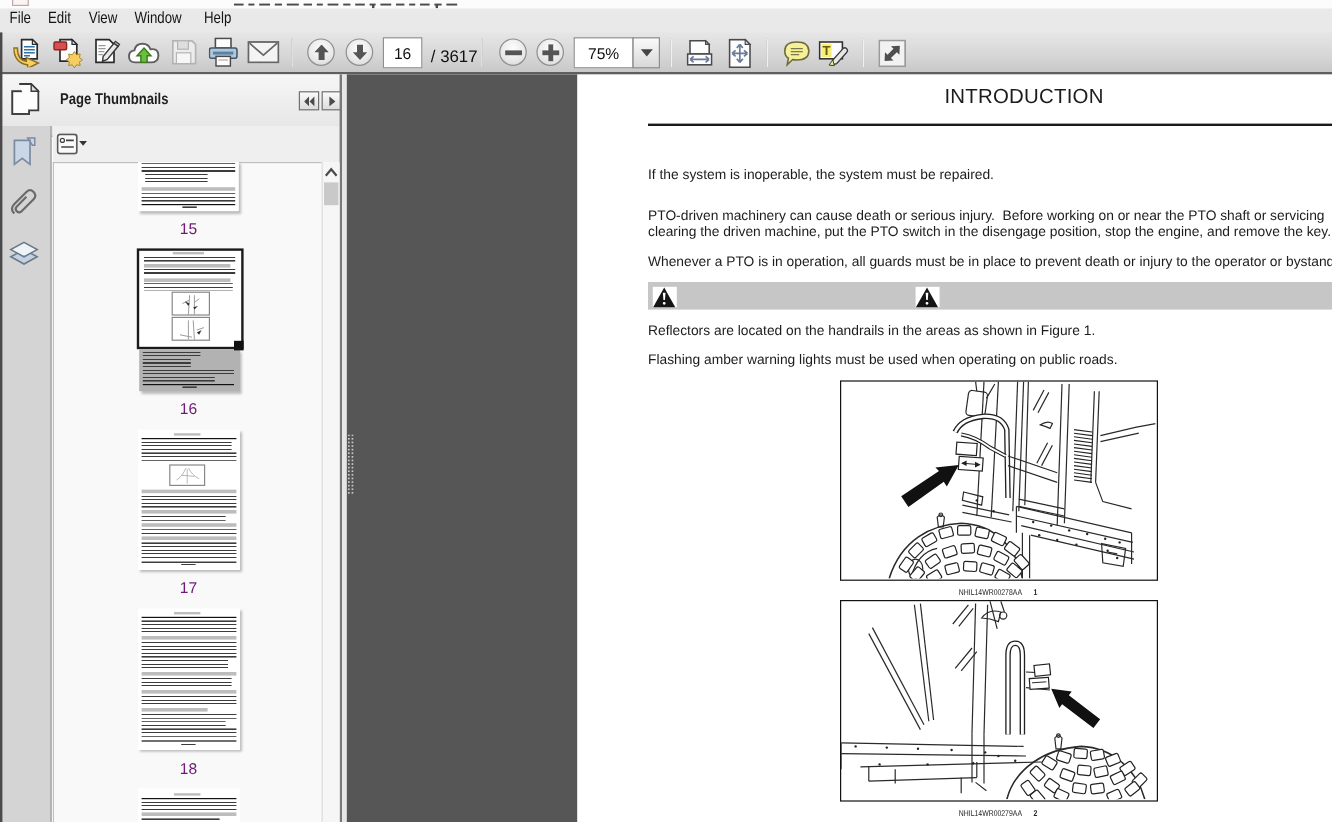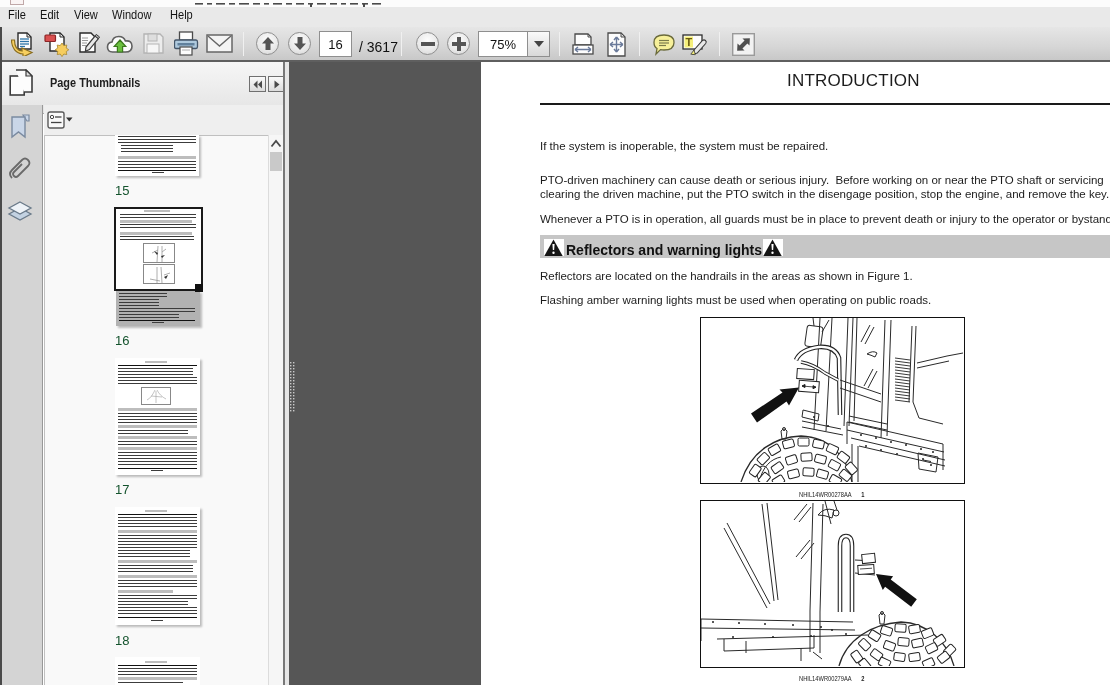--- a/index.html
+++ b/index.html
@@ -20,21 +20,21 @@
   
   #panelheader { left:0; top:62px; width:285px; height:52px;
      background:linear-gradient(#f6f6f6,#e4e4e4); border-bottom:1px solid #a8a8a8; }
   #iconstrip { left:0; top:105px; width:43px; height:580px; background:#d4d4d4; border-right:1px solid #989898; }
   #optrow { left:44px; top:105px; width:241px; height:30px; background:#efefef; }
   #thumbarea { left:44px; top:135px; width:240px; height:550px; background:#f9f9f9; border-top:1px solid #c0c0c0; border-left:1px solid #c0c0c0; }
   #panelborder { left:283px; top:62px; width:2px; height:623px; background:#787878; }
   #splitter { left:285px; top:62px; width:4px; height:623px; background:#e6e6e6; }
   #canvas { left:289px; top:62px; width:821px; height:623px; background:#565656; }
   .thumbpage { position:absolute; background:#fff; box-shadow:2px 2px 2px rgba(0,0,0,0.25); }
-  .tlabel { position:absolute; width:84px; font-size:13px; color:#14532d; }
+  .tlabel { position:absolute; width:84px; text-align:center; font-size:13px; color:#701a75; }
   
   #sb { left:268px; top:135px; width:15px; height:550px; background:#f6f6f6; border-left:1px solid #dcdcdc; }
   #sbthumb { left:270px; top:152px; width:12px; height:19px; background:#c9c9c9; }
   
   #page { left:481px; top:62px; width:629px; height:623px; background:#fff; }
   .doc { position:absolute; font-size:11.5px; color:#1c1c1c; white-space:nowrap; }
   .band { position:absolute; left:59px; width:571px; height:24px; background:#c6c6c6; }
   .bandtxt { position:absolute; font-size:14px; font-weight:bold; color:#111; top:7px; }
   .warnbox { position:absolute; width:20px; height:17px; background:#fff; top:3.5px; }
   .figbox { position:absolute; left:219px; width:265px; background:#fff; border:1.5px solid #111; }
@@ -387,21 +387,20 @@
   <div class="abs" style="left:59px;top:41px;width:571px;height:1.5px;background:#1a1a1a;"></div>
   <div class="doc" style="left:59px;top:36px;margin-top:42px;">If the system is inoperable, the system must be repaired.</div>
   <div class="doc" style="left:59px;top:126px;">clearing the driven machine, put the PTO switch in the disengage position, stop the engine, and remove the key.</div>
   <div class="doc" style="left:59px;top:111.6px;">PTO-driven machinery can cause death or serious injury.&nbsp; Before working on or near the PTO shaft or servicing</div>
   <div class="doc" style="left:59px;top:151px;">Whenever a PTO is in operation, all guards must be in place to prevent death or injury to the operator or bystande</div>
   <div class="band" style="top:173px;height:23px;">
     <div class="warnbox" style="left:3.5px;"><svg width="19" height="18" viewBox="0 0 19 18">
           <path d="M9.5,0.5 L18.7,17 H0.3 z" fill="#151515"></path>
           <path d="M9.5,5 l1.1,0 -0.45,6 -1.3,0 -0.45,-6 z M9.5,12.6 a1.2,1.2 0 1 1 0,2.4 a1.2,1.2 0 1 1 0,-2.4" fill="#fff"></path>
         </svg></div>
-    <div class="bandtxt" style="left:26px;">Reflectors and warning lights</div>
     <div class="warnbox" style="left:223px;"><svg width="19" height="18" viewBox="0 0 19 18">
           <path d="M9.5,0.5 L18.7,17 H0.3 z" fill="#151515"></path>
           <path d="M9.5,5 l1.1,0 -0.45,6 -1.3,0 -0.45,-6 z M9.5,12.6 a1.2,1.2 0 1 1 0,2.4 a1.2,1.2 0 1 1 0,-2.4" fill="#fff"></path>
         </svg></div>
   </div>
   <div class="doc" style="left:59px;top:208.3px;">Reflectors are located on the handrails in the areas as shown in Figure 1.</div>
   <div class="doc" style="left:59px;top:232.3px;">Flashing amber warning lights must be used when operating on public roads.</div>
   <div class="figbox" id="fig1" style="top:255px;height:167px;">
   <svg width="262" height="164" viewBox="0 0 262 164">
     <g fill="none" stroke="#2a2a2a" stroke-width="1">

